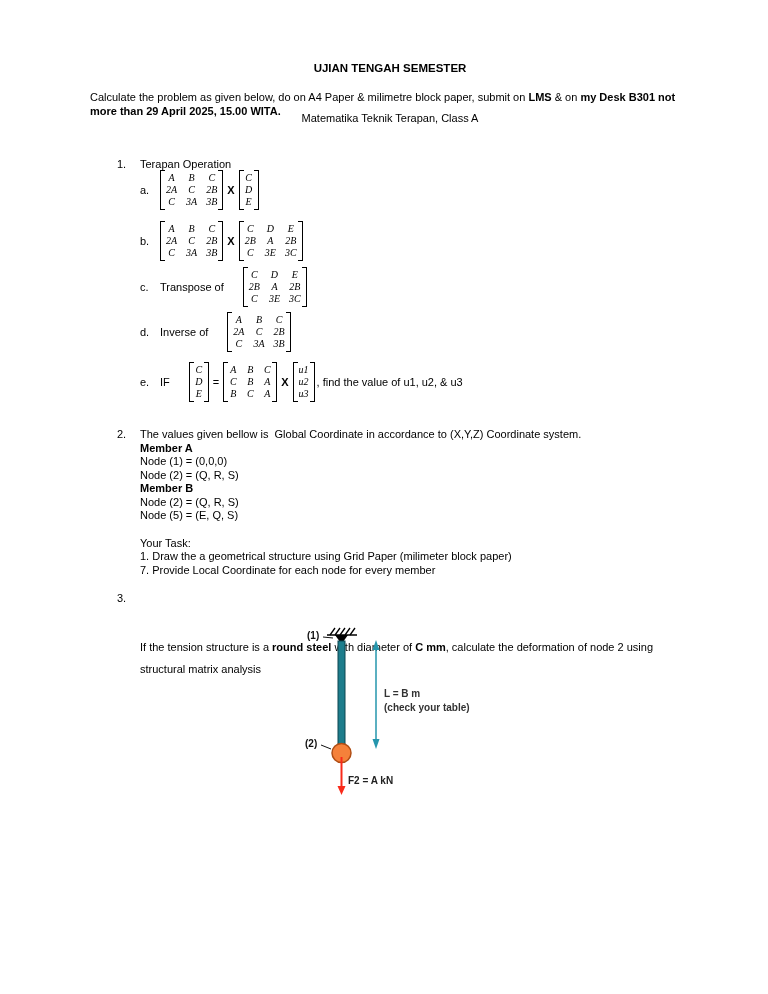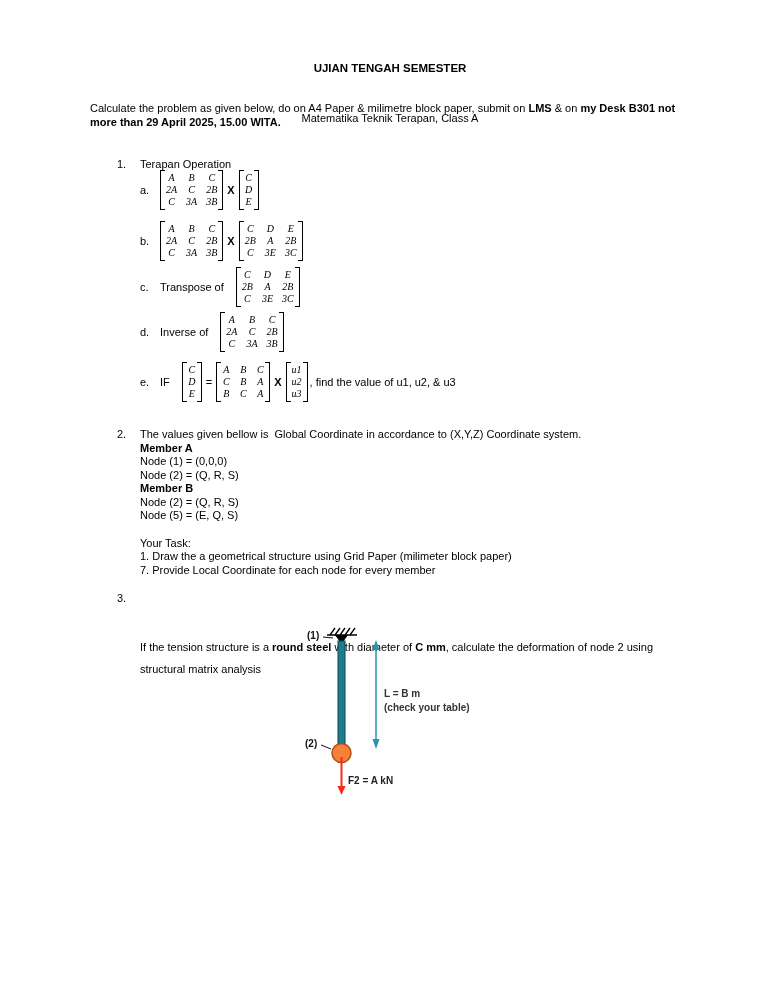--- a/index.html
+++ b/index.html
@@ -8,21 +8,21 @@
     width:768px;height:994px;
     background:#ffffff;
     font-family:"Liberation Sans", sans-serif;
     font-size:11px;color:#000;
     overflow:hidden;
     padding-left:12px;
   }
   .center{position:absolute;left:0;right:0;text-align:center;}
   .doc-title{top:62px;font-weight:bold;font-size:11.5px;}
   .doc-subtitle{top:77px;font-size:11px;margin-top:35px;}
-  .intro{position:absolute;top:101px;left:90px;width:594px;line-height:14px;}
+  .intro{position:absolute;top:90px;left:90px;width:594px;line-height:14px;}
   b{font-weight:bold;}
   .qblock{position:absolute;left:117px;}
   .q1{top:158px;}
   .q2{top:428px;}
   .q3{top:592px;width:560px;}
   .row{display:flex;}
   .qnum{width:23px;flex:0 0 23px;}
   .sub{display:flex;align-items:center;margin-left:23px;}
   .sublbl{width:20px;flex:0 0 20px;}
   .sub-a{margin-top:0px;}
@@ -38,21 +38,21 @@
     font-family:"Liberation Serif", serif;
     font-style:italic;
     font-size:10px;line-height:12px;
   }
   .matrix::before,.matrix::after{content:"";position:absolute;top:0;bottom:0;width:4px;}
   .matrix::before{left:0;border-top:1px solid #000;border-bottom:1px solid #000;border-left:1px solid #000;}
   .matrix::after{right:0;border-top:1px solid #000;border-bottom:1px solid #000;border-right:1px solid #000;}
   .mcell{text-align:center;min-width:8px;}
   .op-x{font-weight:bold;margin:0 4px;}
   .op-eq{margin:0 4px;}
-  .pretext{margin-right:12px;text-align:center;}
+  .pretext{margin-right:19px;text-align:center;}
   .posttext{margin-left:2px;}
   .q2 p{margin:0;line-height:13.5px;}
   .q2 .pre{white-space:pre-wrap;}
   .task-title{margin-top:14px !important;}
   .q3 .body{line-height:22px;margin-top:44px;}
   .diagram{position:absolute;left:298px;top:626px;}
   svg text{font-family:"Liberation Sans", sans-serif;}
 </style>
 </head>
 <body>

